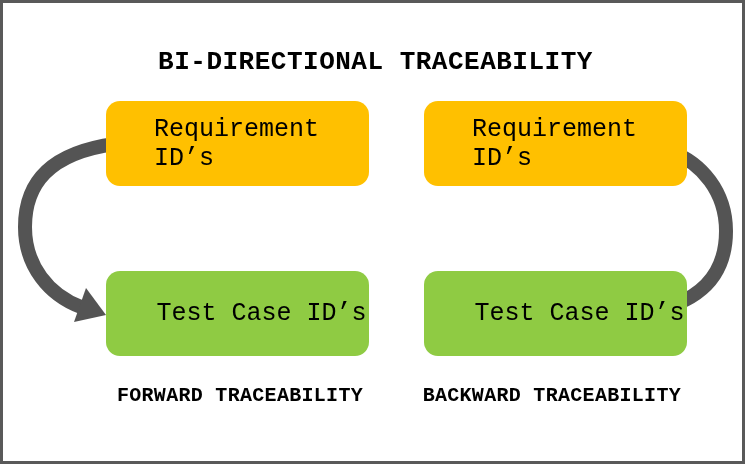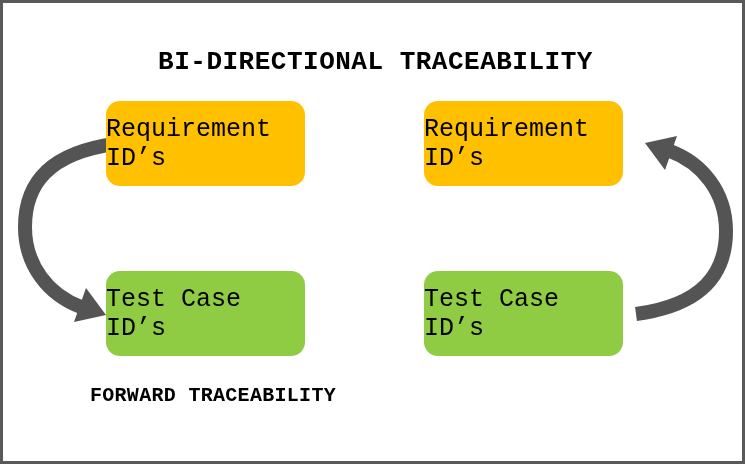--- a/index.html
+++ b/index.html
@@ -12,35 +12,36 @@
     font-family:Liberation Mono, monospace;
     overflow:hidden;
   }
   .title{
     position:absolute;top:44px;left:0;width:745px;
     margin:0;text-align:center;
     font-size:26px;font-weight:bold;letter-spacing:0.5px;
     color:var(--text,#000);
   }
   .box{
-    position:absolute;width:199px;height:85px;
+    position:absolute;width:215px;height:85px;
     border-radius:14px;
     display:flex;align-items:center;justify-content:center;
     font-size:25px;color:var(--text,#000);
     z-index:2;
+    padding-left:48px;
   }
   .box.requirement{background:var(--requirement-box,#FFC000);}
   .box.testcase{background:var(--testcase-box,#8FCB43);}
   .pos-top-left{left:103px;top:98px;}
   .pos-top-right{left:421px;top:98px;}
   .pos-bottom-left{left:103px;top:268px;}
   .pos-bottom-right{left:421px;top:268px;}
   .caption{
     position:absolute;top:381px;width:300px;
-    text-align:center;font-size:20px;font-weight:bold;
+    text-align:right;font-size:20px;font-weight:bold;
     letter-spacing:0.3px;color:var(--text,#000);
   }
   .caption.left{left:60px;}
   .caption.right{left:378px;}
   svg.arrows{
     position:absolute;left:0;top:0;width:745px;height:464px;
     z-index:1;pointer-events:none;
   }
   svg.arrows path{stroke:var(--arrow,#545454);stroke-width:14;fill:none;}
   svg.arrows polygon{fill:var(--arrow,#545454);}
@@ -62,14 +63,15 @@
       <polygon points="642,140 662,167 674,133"></polygon>
     </g>
   </svg>
 
   <div class="box requirement pos-top-left">Requirement ID’s</div>
   <div class="box requirement pos-top-right">Requirement ID’s</div>
   <div class="box testcase pos-bottom-left">Test Case ID’s</div>
   <div class="box testcase pos-bottom-right">Test Case ID’s</div>
 
   <div class="caption left">FORWARD TRACEABILITY</div>
+  <div class="caption right">BACKWARD TRACEABILITY</div>
 
 </div>
 
 </body></html>

